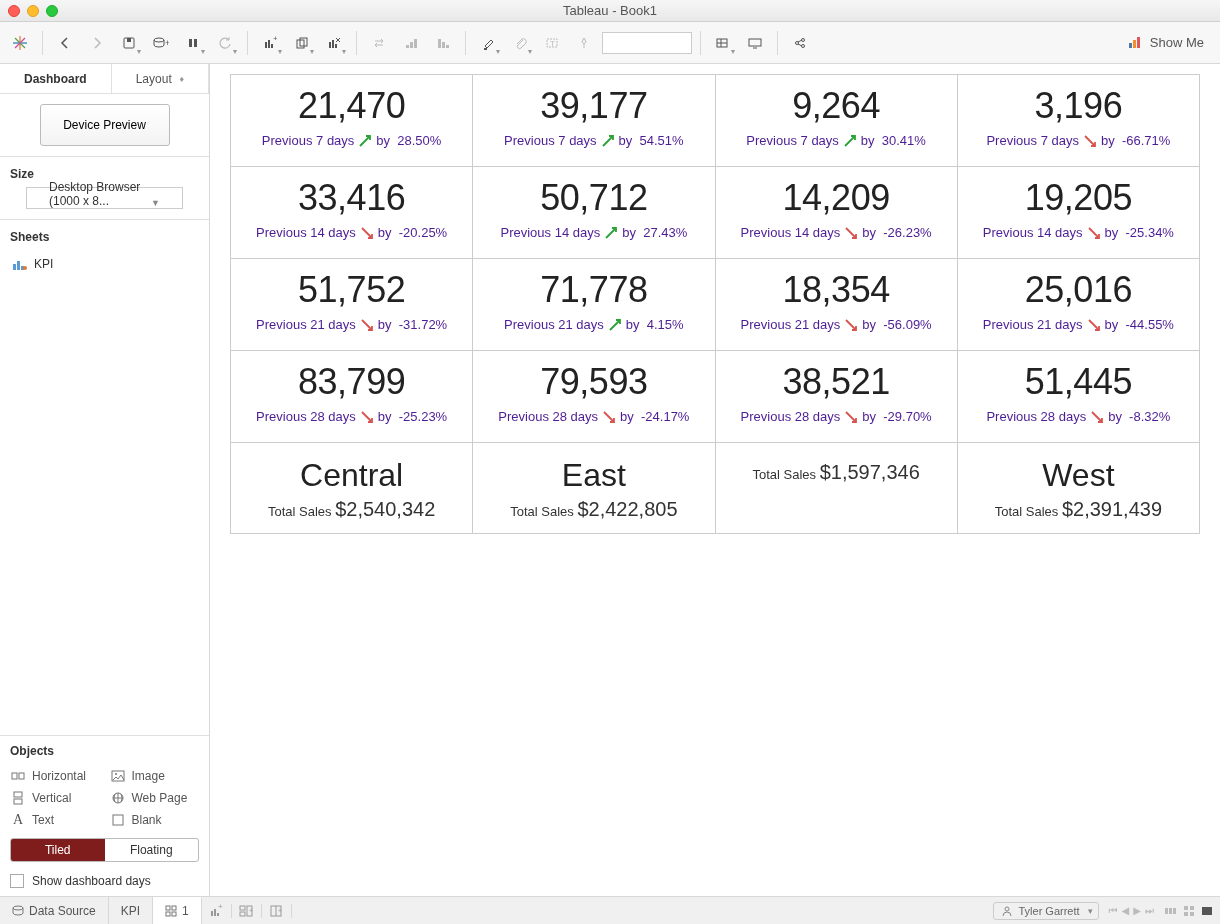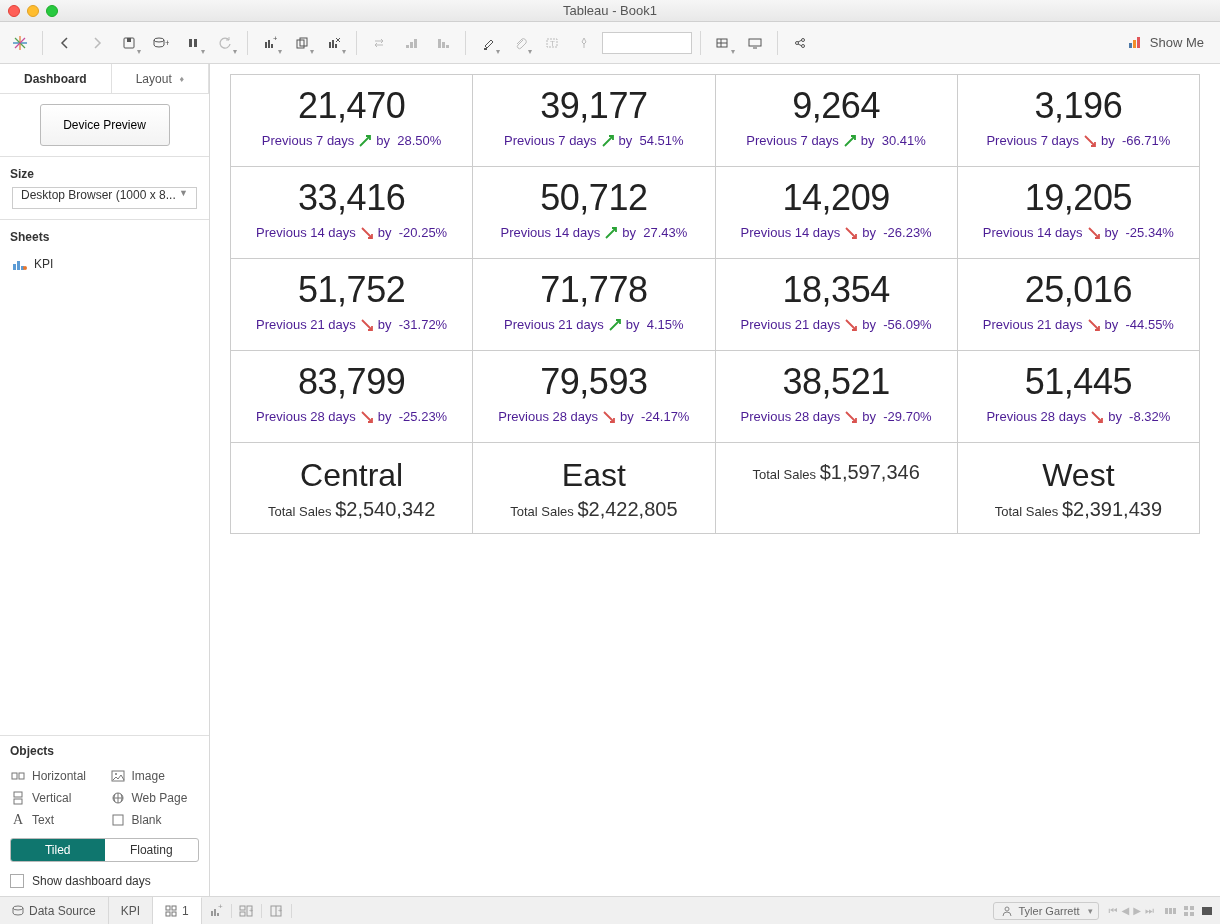--- a/index.html
+++ b/index.html
@@ -27,32 +27,32 @@
 
 
 .sidebar { width: 210px; border-right: 1px solid #d8d8d8; background: #fff; display: flex; flex-direction: column; }
 .side-tabs { display: flex; border-bottom: 1px solid #e0e0e0; height: 30px; }
 .side-tab { flex: 1; display: flex; align-items: center; justify-content: center; font-size: 12px; border-right: 1px solid #e0e0e0; padding: 0 24px; color:#555;}
 .side-tab.active { font-weight: 600; color:#333;}
 .side-tab .sel { margin-left: auto; color: #999; font-size: 9px; }
 .device-row { padding: 10px; border-bottom: 1px solid #e0e0e0; }
 .device-btn { width: 130px; height: 42px; border: 1px solid #bbb; background: linear-gradient(#fff,#f3f3f3); border-radius: 3px; font-size: 12px; display:block; margin:0 auto; cursor:pointer;}
 .section-h { font-weight: 700; font-size: 12px; padding: 10px 10px 6px; }
-.size-sel { margin: 0 12px 10px; border: 1px solid #ccc; height: 22px; display: flex; align-items: flex-start; padding: 0 8px; font-size: 12px; justify-content: space-between; color:#333;}
+.size-sel { margin: 0 26px 10px; border: 1px solid #ccc; height: 22px; display: flex; align-items: flex-end; padding: 0 22px; font-size: 12px; justify-content: space-between; color:#333;}
 .sheets-list { padding: 4px 10px; }
 .sheet-item { display: flex; align-items: center; gap: 6px; padding: 3px 2px; font-size: 12px; }
 .sheet-icon { width:16px; height:14px; }
 .flex-spacer { flex: 1; }
 .objects { border-top: 1px solid #e0e0e0; padding: 8px 10px; }
 .obj-grid { display: grid; grid-template-columns: 1fr 1fr; gap: 6px 10px; margin-top: 6px; }
 .obj-item { display: flex; align-items: center; gap: 6px; font-size: 12px; color:#555;}
 .obj-ico { width:16px; height:16px; display:flex; align-items:center; justify-content:center; color:#777;}
 .tf-row { display: flex; margin-top: 10px; border: 1px solid #bbb; border-radius: 3px; overflow: hidden; height: 24px; }
 .tf-btn { flex: 1; display: flex; align-items: center; justify-content: center; font-size: 12px; }
-.tf-btn.active { background: #0f766e; color: #fff; }
+.tf-btn.active { background: #7f1d1d; color: #fff; }
 .showtitle { display: flex; align-items: center; gap: 8px; margin-top: 12px; font-size: 12px; }
 .cbox { width: 14px; height: 14px; border: 1px solid #aaa; background: #fff; }
 
 
 .canvas { flex: 1; background: #fff; padding: 10px; overflow: hidden; }
 .dash { width: 970px; margin: 0 auto; display: grid; grid-template-columns: repeat(4,1fr); border-top:1px solid #ccc; border-left:1px solid #ccc; }
 .cell { border-right: 1px solid #ccc; border-bottom: 1px solid #ccc; padding: 14px 6px 12px; text-align: center; }
 .big { font-size: 36px; font-weight: 400; color: #222; letter-spacing: -0.5px; }
 .sub { font-size: 13px; color: #4c1d95; margin-top: 6px; display: flex; align-items: center; justify-content: center; gap: 4px; }
 .region { font-size: 32px; color: #222; }

